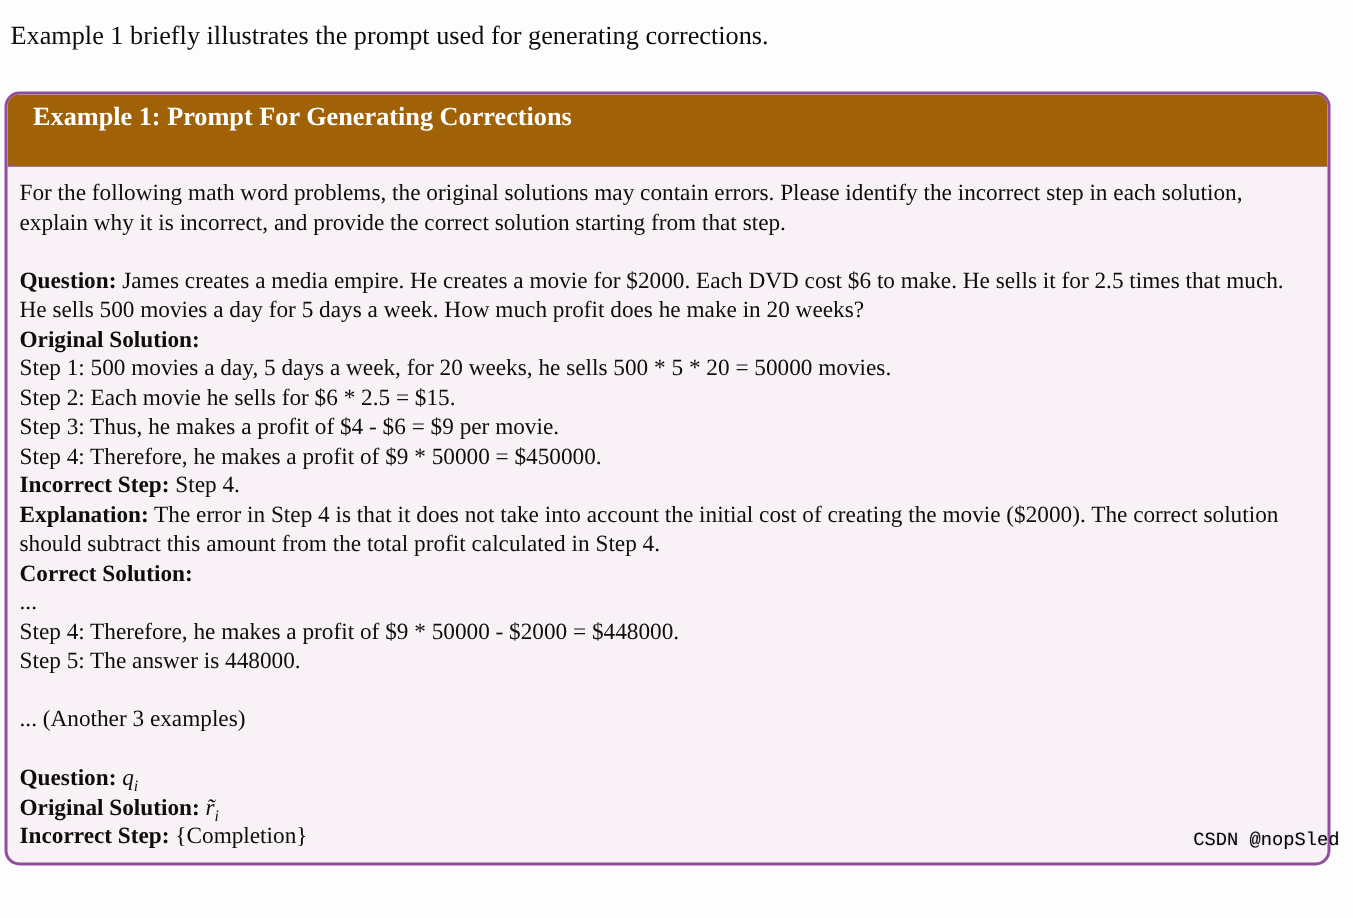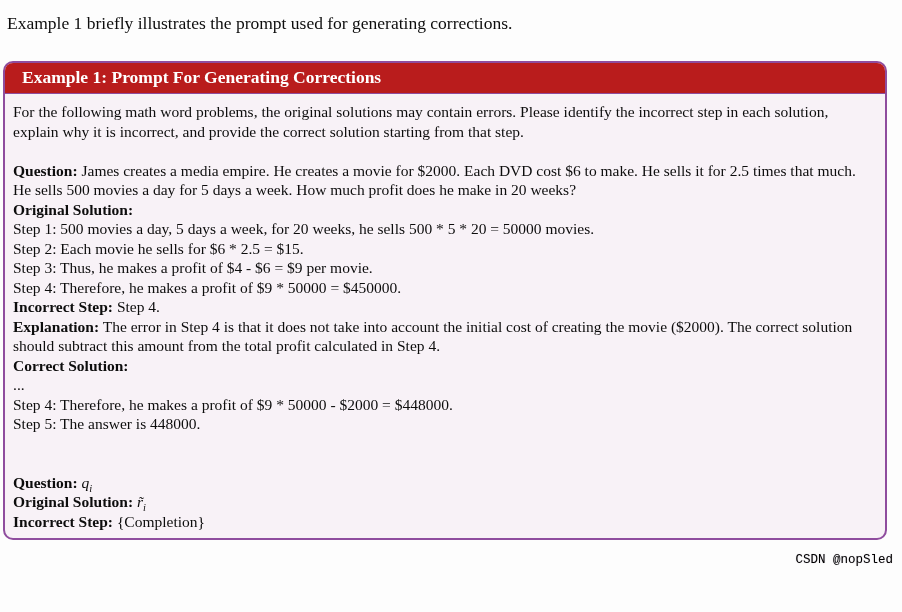--- a/index.html
+++ b/index.html
@@ -25,26 +25,26 @@
   .prompt-box {
     position: absolute;
     left: 3px; top: 61px;
     width: 884px;
     border: 2px solid #8f4d9e;
     border-radius: 10px;
     background: #f8f2f7;
     overflow: hidden;
   }
   .prompt-box-header {
-    background: #b91c1c;
+    background: #a16207;
     color: #ffffff;
     font-weight: bold;
     font-size: 17.5px;
     line-height: 21px;
-    padding: 4px 10px 5px 17px;
+    padding: 4px 10px 22px 17px;
     border-bottom: 1px solid #8f4d9e;
   }
   .prompt-box-body {
     padding: 8px 8px 7px 8px;
     font-size: 15.5px;
     line-height: 19.5px;
     color: #0d0d0d;
     border-radius: 31px;
   }
   .line { min-height: 19.5px; }
@@ -83,20 +83,21 @@
         <div class="line"><span>Step 2: Each movie he sells for $6 * 2.5 = $15.</span></div>
         <div class="line"><span>Step 3: Thus, he makes a profit of $4 - $6 = $9 per movie.</span></div>
         <div class="line"><span>Step 4: Therefore, he makes a profit of $9 * 50000 = $450000.</span></div>
         <div class="line"><span class="seg-b">Incorrect Step:</span><span> Step 4.</span></div>
         <div class="line"><span class="seg-b">Explanation:</span><span> The error in Step 4 is that it does not take into account the initial cost of creating the movie ($2000). The correct solution should subtract this amount from the total profit calculated in Step 4.</span></div>
         <div class="line"><span class="seg-b">Correct Solution:</span></div>
         <div class="line"><span>...</span></div>
         <div class="line"><span>Step 4: Therefore, he makes a profit of $9 * 50000 - $2000 = $448000.</span></div>
         <div class="line"><span>Step 5: The answer is 448000.</span></div>
         <div class="line">&nbsp;</div>
+        <div class="line"><span>... (Another 3 examples)</span></div>
         <div class="line">&nbsp;</div>
         <div class="line"><span class="seg-b">Question:</span><span> </span><span class="seg-i">q</span><sub class="seg-i">i</sub></div>
         <div class="line"><span class="seg-b">Original Solution:</span><span> </span><span class="seg-i">r̃</span><sub class="seg-i">i</sub></div>
         <div class="line"><span class="seg-b">Incorrect Step:</span><span> {Completion}</span></div>
       </div>
   </div>
 
   <div class="watermark">CSDN @nopSled</div>
 
 </div>

